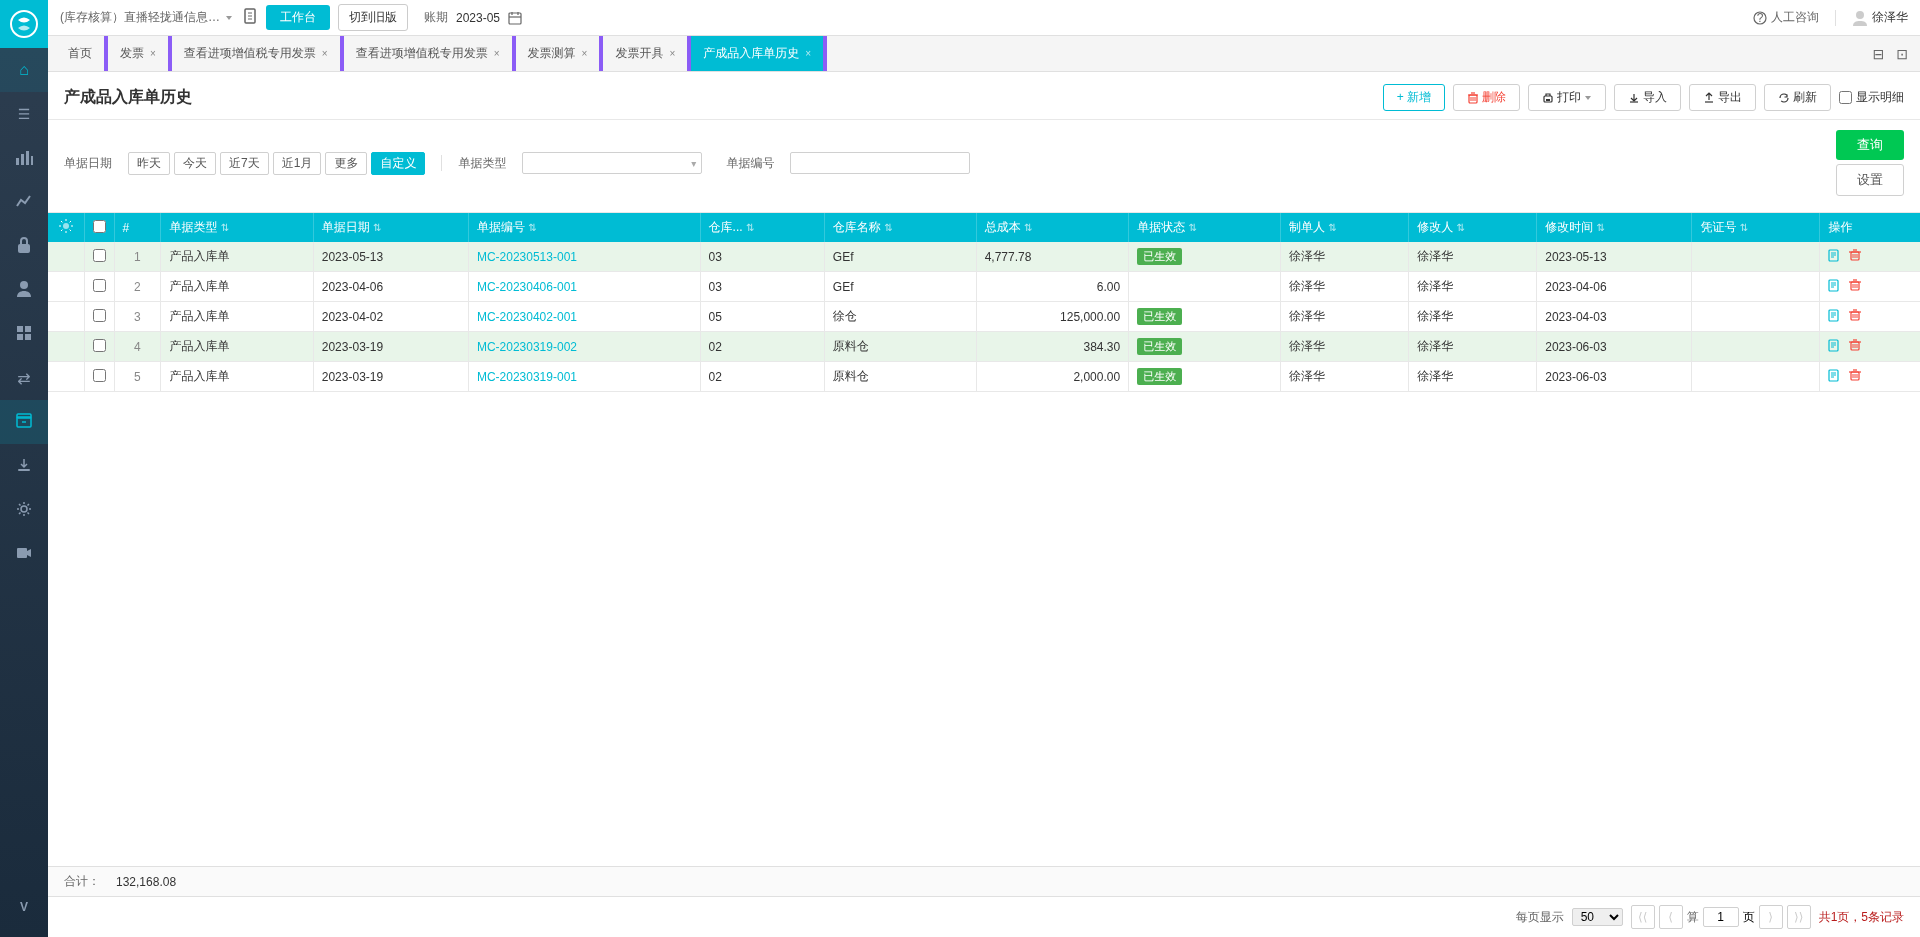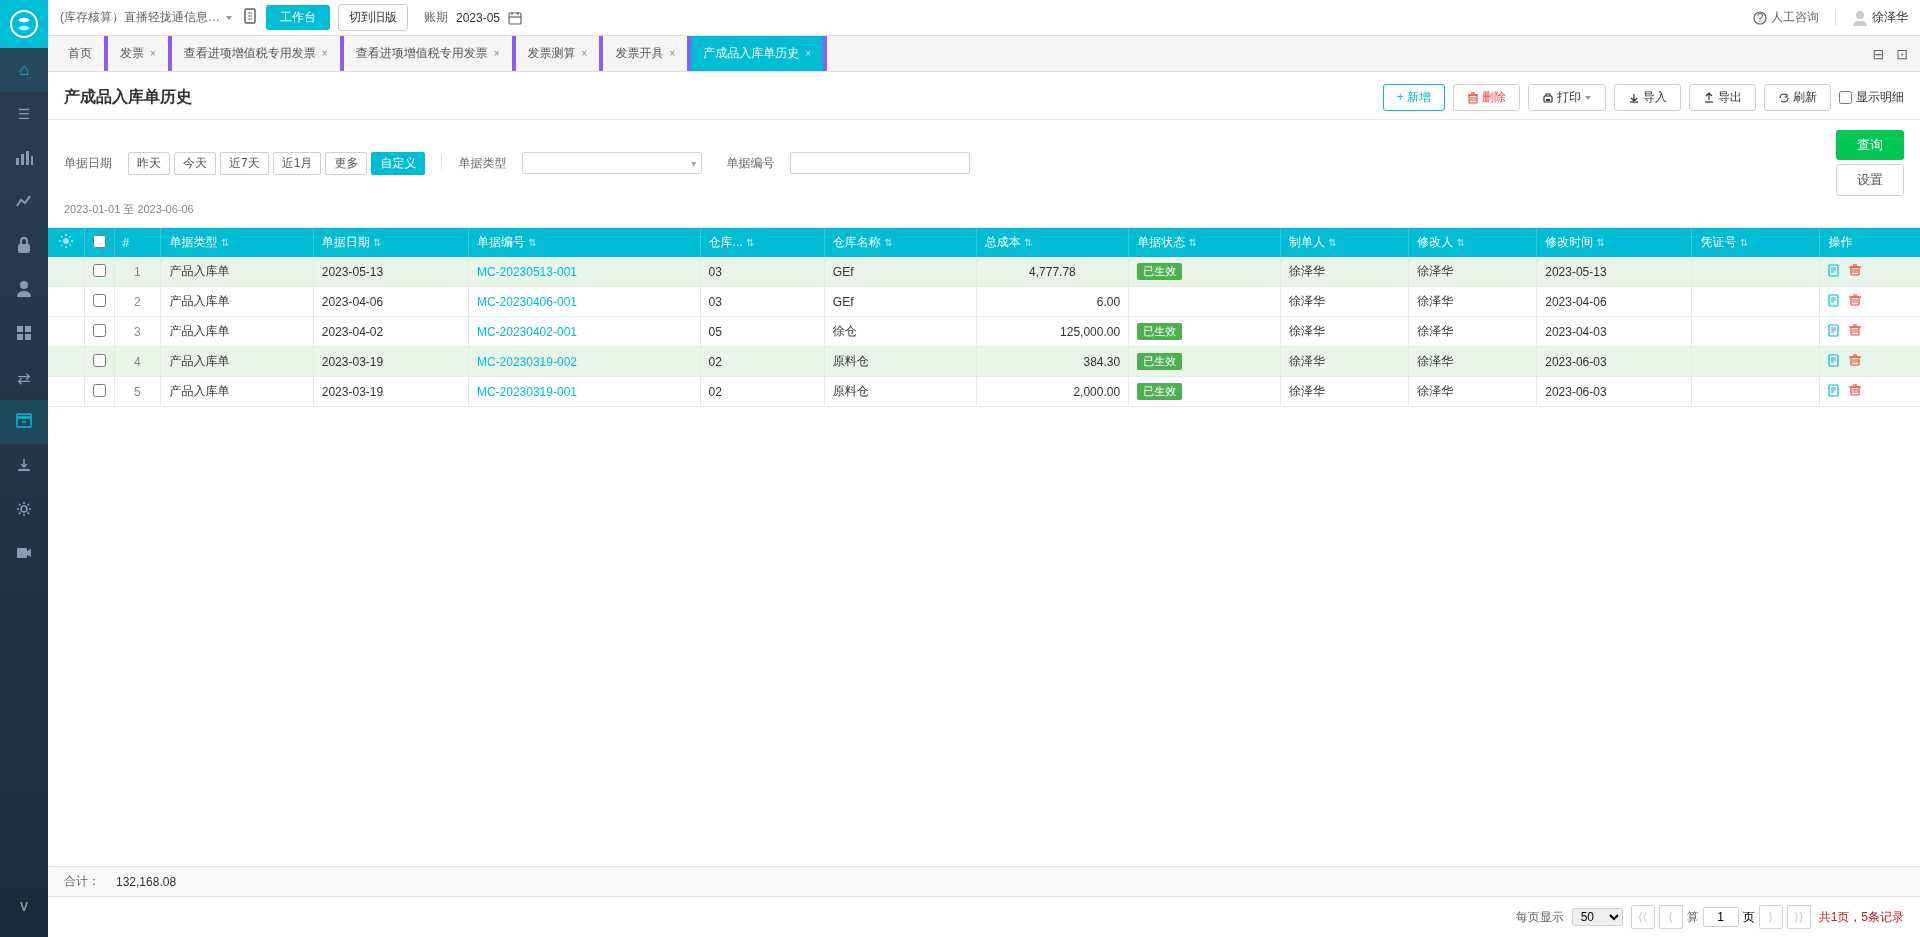--- a/index.html
+++ b/index.html
@@ -350,21 +350,20 @@
             <option value=""></option>
           </select>
         </div>
         <span class="filter-label" style="margin-left:8px;">单据编号</span>
         <input class="filter-input" type="text" style="">
         <div class="query-btn-col">
           <button class="btn-query">查询</button>
           <button class="btn-set">设置</button>
         </div>
       </div>
-      <div class="filter-date-range">2023-01-01 至 2023-06-06</div>
     </div>
 
     <div class="table-container">
       <table>
         <thead>
           <tr>
             <th class="th-settings">
               <svg width="14" height="14" viewBox="0 0 14 14" fill="white">
                   <circle cx="7" cy="7" r="3" fill="white" opacity="0.6"></circle>
                   <path d="M7 0v2M7 12v2M0 7h2M12 7h2M2 2l1.4 1.4M10.6 10.6L12 12M2 12l1.4-1.4M10.6 3.4L12 2" stroke="white" stroke-width="1"></path>
@@ -426,21 +425,21 @@
         <tbody id="table-body">
         <tr class="highlighted">
     <td></td>
     <td class="checkbox-cell"><input type="checkbox" style=""></td>
     <td class="row-num">1</td>
     <td>产品入库单</td>
     <td>2023-05-13</td>
     <td class="link">MC-20230513-001</td>
     <td>03</td>
     <td>GEf</td>
-    <td style="text-align:center;">4,777.78</td>
+    <td style="text-align:left;">4,777.78</td>
     <td><span class="status-badge">已生效</span></td>
     <td>徐泽华</td>
     <td>徐泽华</td>
     <td>2023-05-13</td>
     <td></td>
     <td>
       <div class="ops-cell">
         <span class="op-icon" title="编辑">
           <svg width="14" height="14" viewBox="0 0 14 14" fill="none">
                       <rect x="1" y="2" width="9" height="11" rx="1" stroke="#00bcd4" stroke-width="1.2"></rect>

